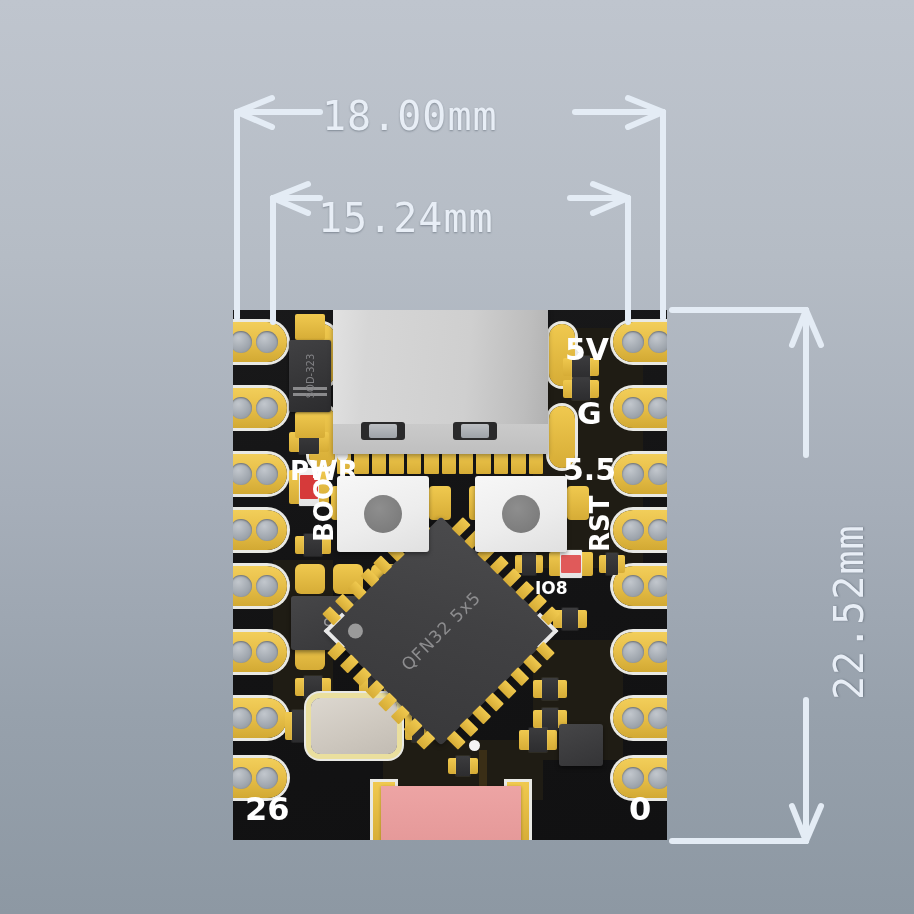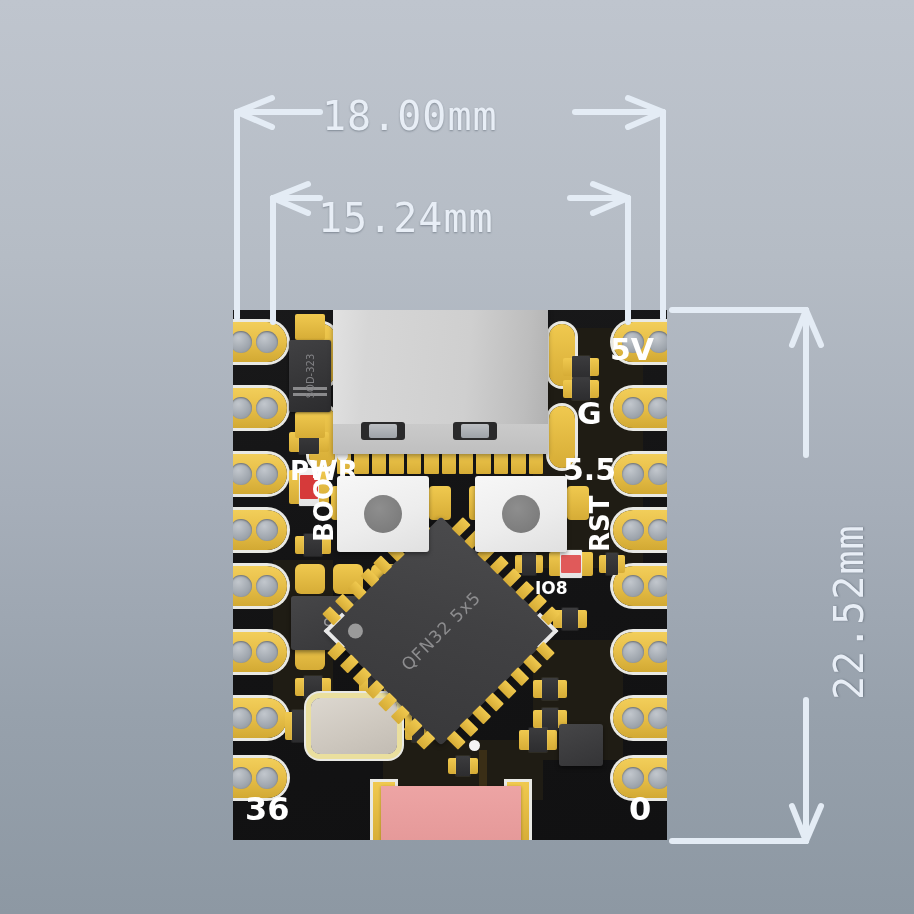--- a/index.html
+++ b/index.html
@@ -329,21 +329,21 @@
           <span class="pd b"></span>
           <span class="bd"></span>
         <span class="led" style="background:#d63a3a;"></span>
       </div>
       <div class="via" style="left:104px;top:62px;"></div>
       <div class="via" style="left:104px;top:140px;"></div>
 
       <div class="silk" style="left:57px;top:146px;font-size:26px;">PWR</div>
       <div class="silk rot" style="left:76px;top:232px;font-size:26px;transform:rotate(-90deg);">BOOT</div>
 
-      <div class="silk" style="left:332px;top:22px;font-size:30px;margin-left:45px;">5V</div>
+      <div class="silk" style="left:332px;top:22px;font-size:30px;">5V</div>
       <div class="silk" style="left:344px;top:86px;font-size:30px;">G</div>
       <div class="silk" style="left:330px;top:142px;font-size:30px;">5.5</div>
       <div class="silk rot" style="left:352px;top:242px;font-size:26px;transform:rotate(-90deg);">RST</div>
 
       <div class="smd" style="left:330px;top:48px;width:36px;height:18px;">
         <span class="pd a"></span>
           <span class="pd b"></span>
           <span class="bd"></span>
       </div>
       <div class="smd" style="left:330px;top:70px;width:36px;height:18px;">
@@ -510,18 +510,18 @@
       </div>
       <div class="via" style="left:236px;top:430px;"></div>
 
       <div class="ant" style="left:140px;top:472px;width:156px;height:62px;">
         <div class="ep l"></div>
         <div class="ep r"></div>
         <div class="pink"></div>
       </div>
       <div class="trace" style="left:246px;top:440px;width:8px;height:40px;background:#3a2e16;"></div>
 
-      <div class="silk" style="left:12px;top:480px;font-size:32px;">36</div>
+      <div class="silk" style="left:12px;top:480px;font-size:32px;">26</div>
       <div class="silk" style="left:396px;top:480px;font-size:32px;">0</div>
 
     </div>
   </div>
 </div>
 
 </body></html>

